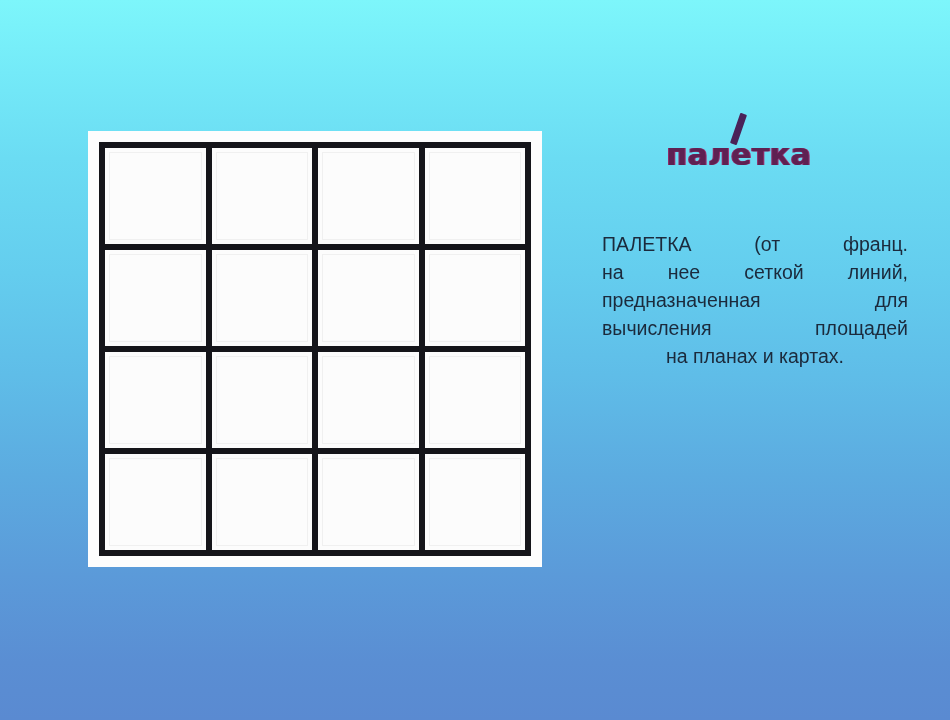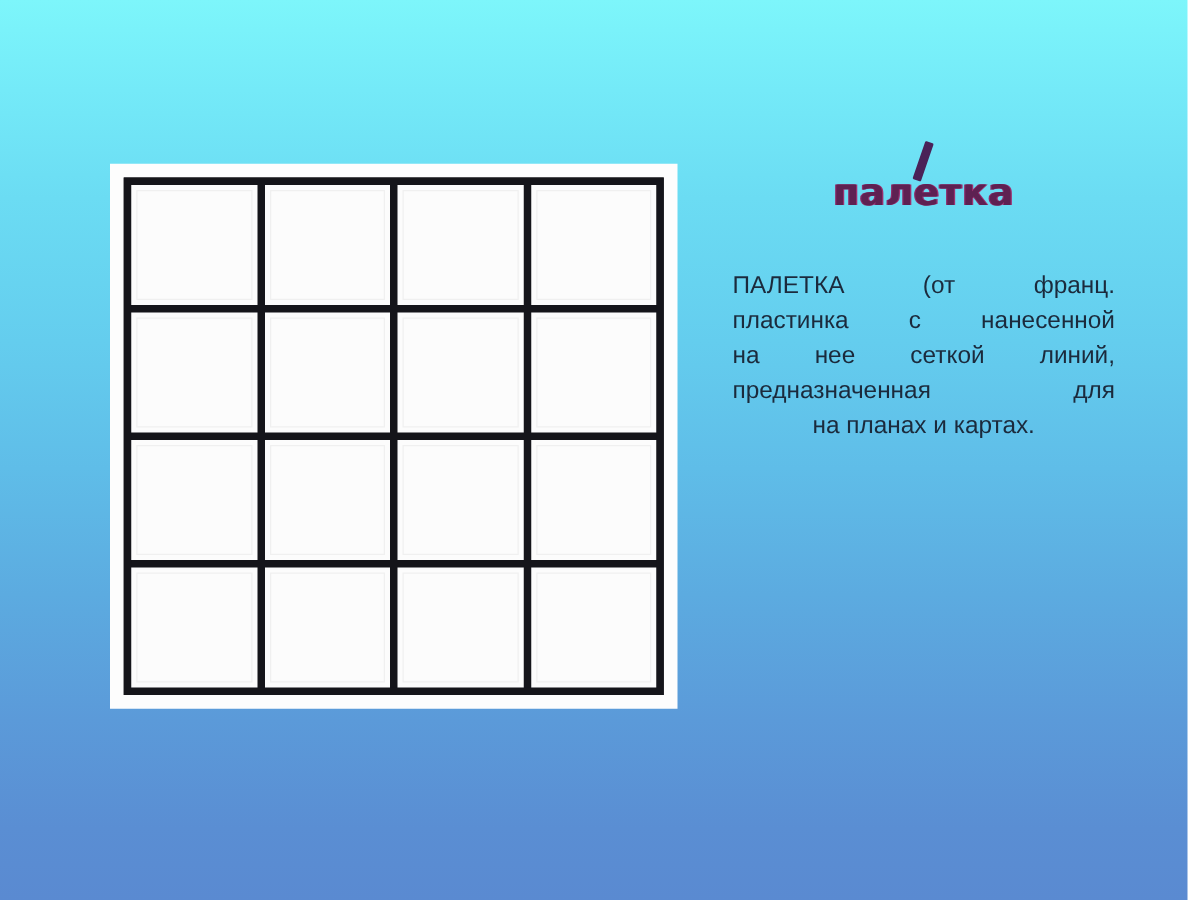--- a/index.html
+++ b/index.html
@@ -102,21 +102,21 @@
     font-size: 30px;
     font-weight: bold;
     line-height: 1;
     color: #5e2152;
     letter-spacing: 0.5px;
     text-shadow: 1px 0 0 #9c3070, -1px 0 0 #8d2a68;
     white-space: nowrap;
   }
 
   #definition-text {
-    margin: 0;
+    margin: 16px;
     width: 306px;
     font-family: "Liberation Sans", sans-serif;
     font-size: 19.5px;
     line-height: 28px;
     color: #1b2a3c;
     text-align: justify;
     text-justify: inter-word;
   }
   #definition-text > span {
     display: block;
@@ -150,21 +150,21 @@
 
   <div id="text-column">
 
     <div id="title-wrap">
       <div id="accent-mark"></div>
       <div id="page-title">палетка</div>
     </div>
 
     <p id="definition-text">
         <span style="text-align: justify; text-align-last: justify;">ПАЛЕТКА (от франц.</span>
-        <span style="text-align: justify; text-align-last: justify;">пластинка с нанесенной</span>
         <span style="text-align: justify; text-align-last: justify;">на нее сеткой линий,</span>
         <span style="text-align: justify; text-align-last: justify;">предназначенная для</span>
+        <span style="text-align: justify; text-align-last: justify;">вычисления площадей</span>
         <span style="text-align: center;">на планах и картах.</span>
       </p>
 
   </div>
 
 </div>
 
 </body></html>

